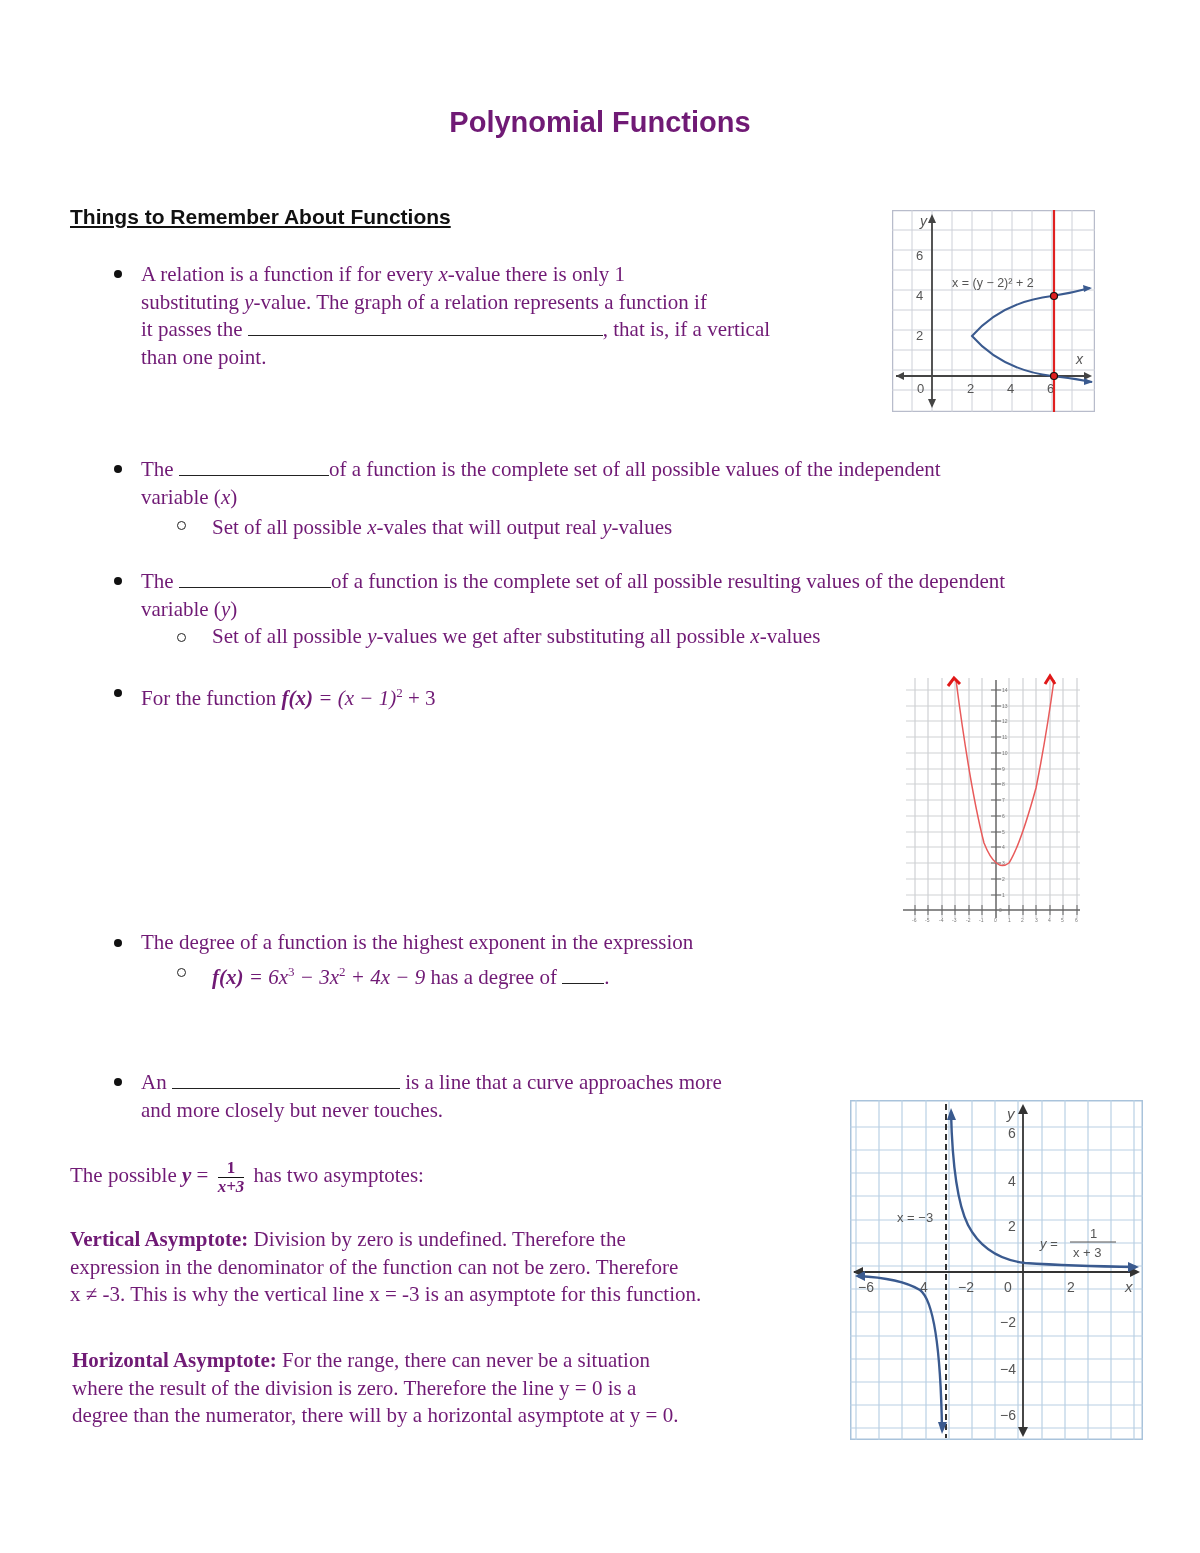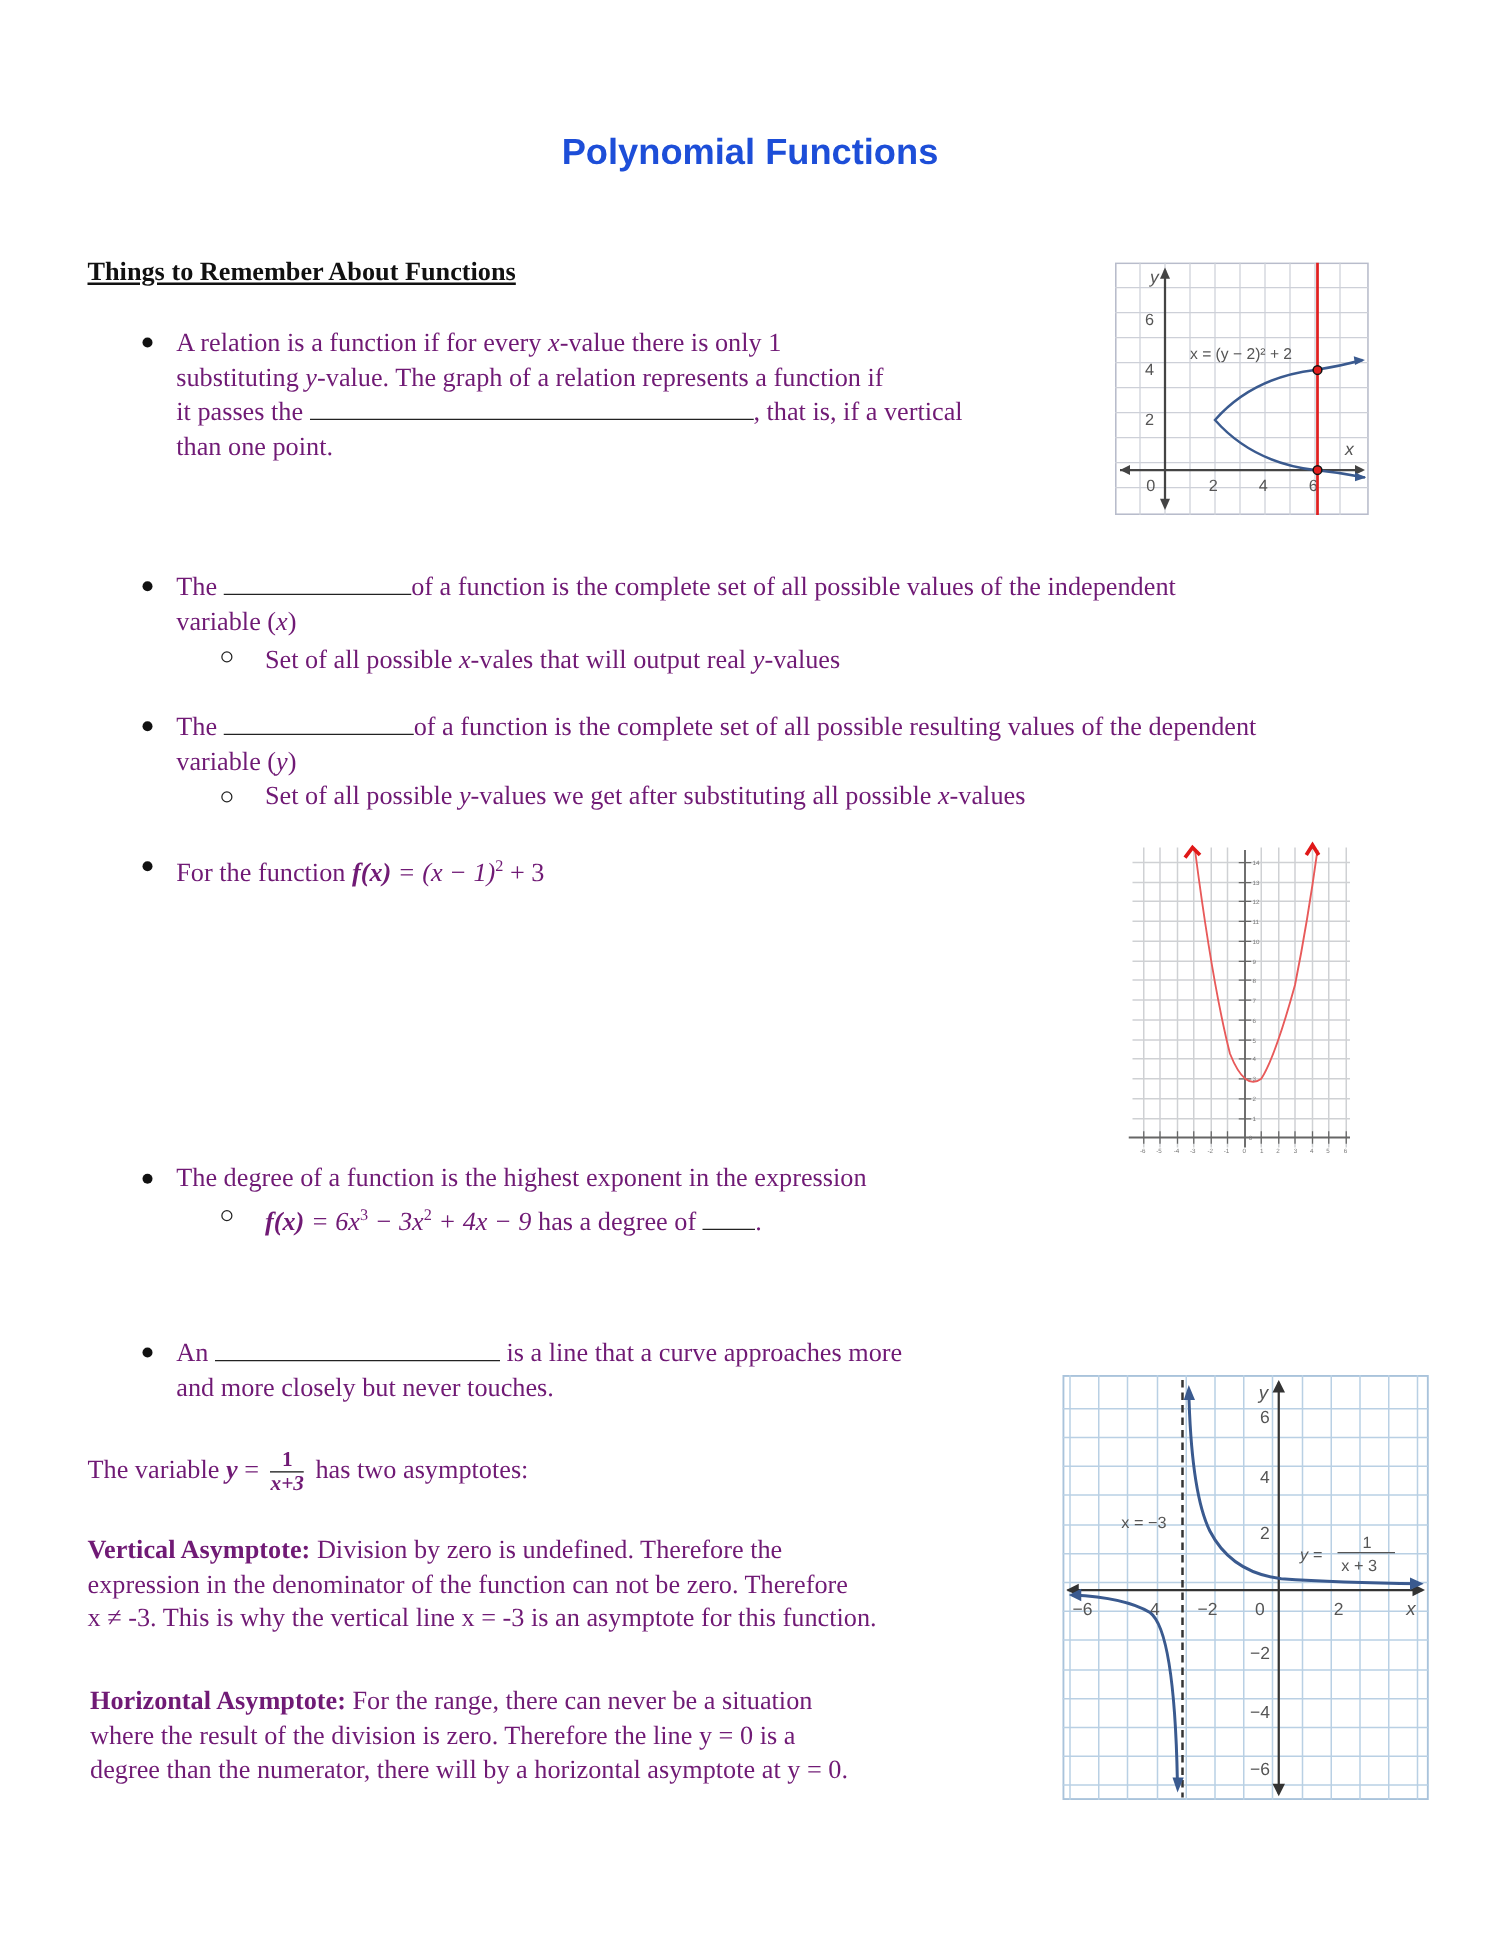--- a/index.html
+++ b/index.html
@@ -1,21 +1,21 @@
 <!DOCTYPE html>
 <html><head>
 <meta charset="utf-8">
 <style>
   html, body { margin:0; padding:0; background:#ffffff; }
   body { width:1200px; height:1553px; position:relative; overflow:hidden;
          font-family:"DejaVu Serif", serif; color:#111; }
   .abs { position:absolute; }
   .title { left:0; width:1200px; top:106px; text-align:center;
-           font-family:"Liberation Sans", sans-serif; font-weight:bold; font-size:29px; color:#1d4ed8; }
-  .heading { left:70px; top:205px; font-family:Liberation Serif, serif; font-weight:bold;
+           font-family:"Liberation Sans", sans-serif; font-weight:bold; font-size:29px; color:#701a75; }
+  .heading { left:70px; top:205px; font-family:Liberation Sans, sans-serif; font-weight:bold;
              font-size:21px; text-decoration:underline; }
   .txt { font-family:"Liberation Serif", serif; font-size:21px; line-height:27.5px; color:#701a75; }
   .bullet { width:8px; height:8px; border-radius:50%; background:#111; }
   .circ { width:7px; height:7px; border-radius:50%; border:1.5px solid #222; }
   .it { font-style:italic; }
   .b { font-weight:bold; }
   .blank { display:inline-block; border-bottom:1.5px solid #222; height:18px; vertical-align:baseline; }
   .frac { display:inline-block; vertical-align:middle; text-align:center; line-height:18px; font-size:17px; margin:0 4px; }
   .frac .num { display:block; font-weight:bold; border-bottom:1.5px solid #111; padding:0 2px; }
   .frac .den { display:block; font-weight:bold; font-style:italic; }
@@ -210,21 +210,21 @@
   <span class="it b">f(x)</span><span class="it"> = 6x</span><sup>3</sup><span class="it"> − 3x</span><sup>2</sup><span class="it"> + 4x − 9</span><span> has a degree of </span><span class="blank" style="width:42px;"></span><span>.</span>
 </div>
 
 <div class="abs bullet" style="left:114px;top:1078px;"></div>
 <div class="abs txt" style="left:141px;top:1069px;width:680px;">
   <div><span>An </span><span class="blank" style="width:228px;"></span><span> is a line that a curve approaches more</span></div>
   <div>and more closely but never touches.</div>
 </div>
 
 <div class="abs txt" style="left:70px;top:1150px;line-height:50px;">
-  <span>The variable </span><span class="it b">y</span><span> = </span><span class="frac"><span class="num">1</span><span class="den">x+3</span></span><span> has two asymptotes:</span>
+  <span>The possible </span><span class="it b">y</span><span> = </span><span class="frac"><span class="num">1</span><span class="den">x+3</span></span><span> has two asymptotes:</span>
 </div>
 
 <div class="abs txt" style="left:70px;top:1226px;width:760px;">
   <div><span class="b">Vertical Asymptote:</span><span> Division by zero is undefined. Therefore the</span></div>
   <div>expression in the denominator of the function can not be zero. Therefore</div>
   <div>x ≠ -3. This is why the vertical line x = -3 is an asymptote for this function.</div>
 </div>
 
 <div class="abs txt" style="left:72px;top:1336px;width:760px;margin-top:11px;">
   <div><span class="b">Horizontal Asymptote:</span><span> For the range, there can never be a situation</span></div>

